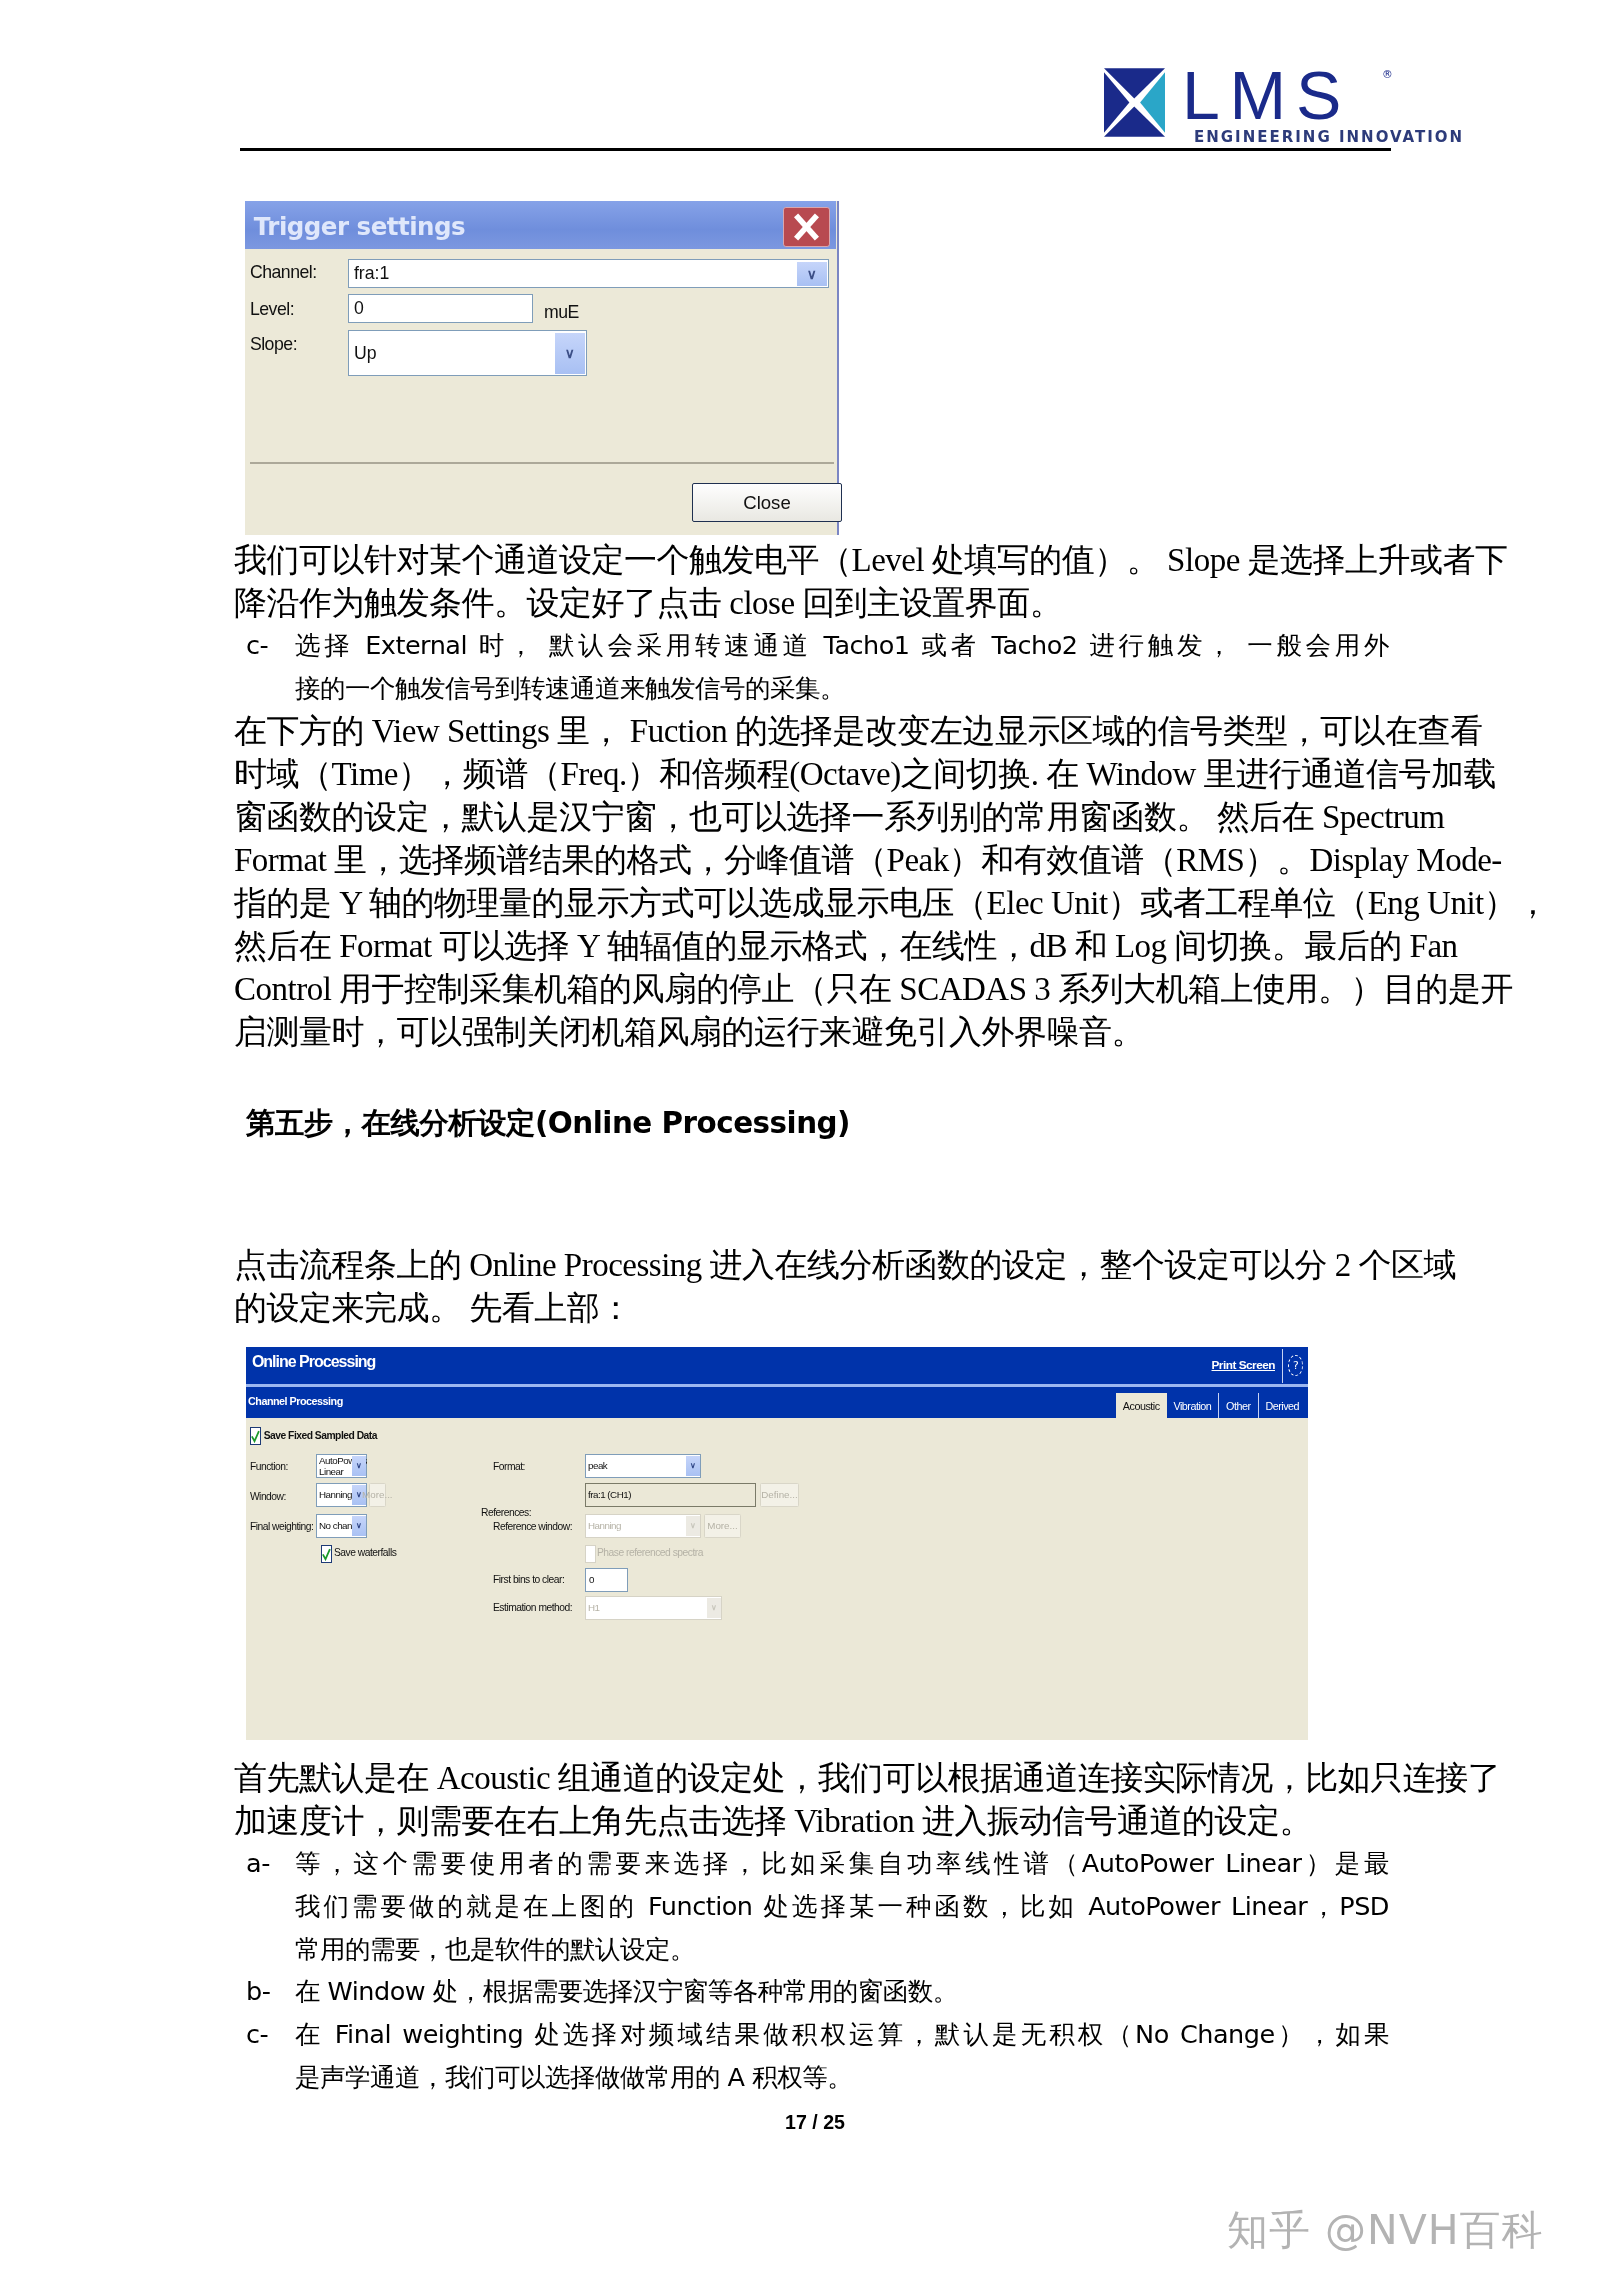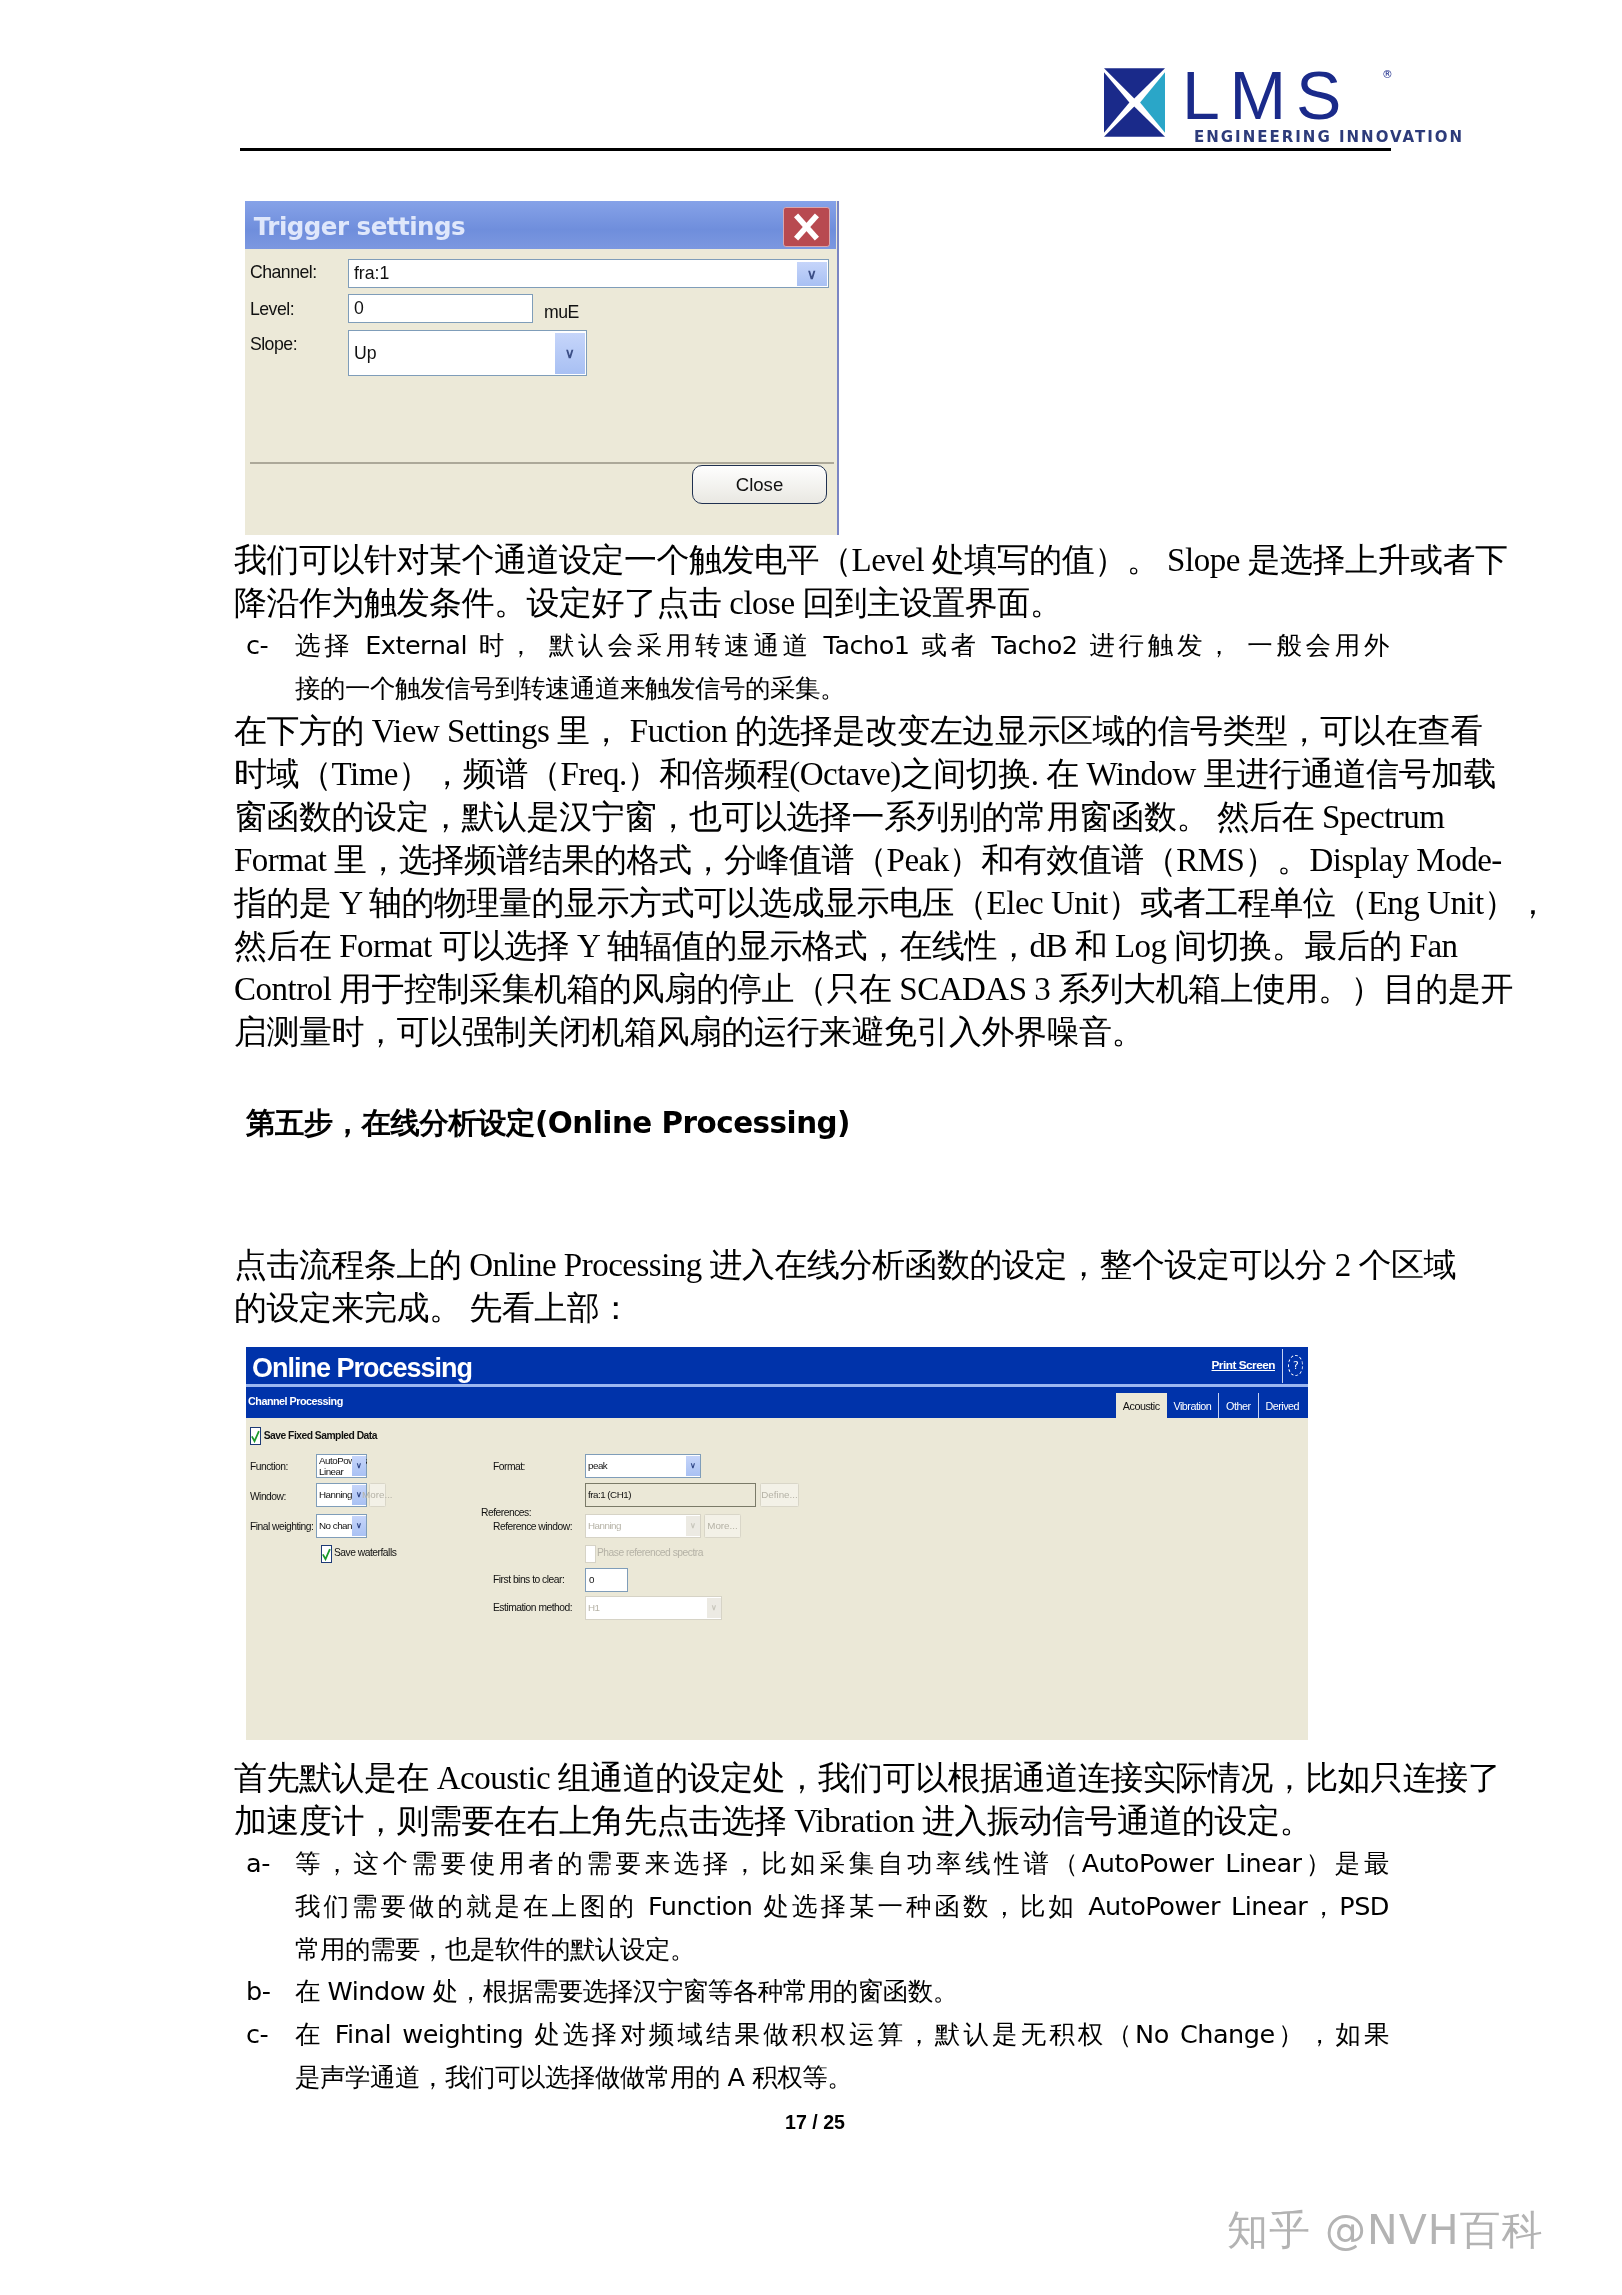--- a/index.html
+++ b/index.html
@@ -17,37 +17,37 @@
   
   .trig { position: absolute; left: 245px; top: 201px; width: 594px; height: 334px; background: #ece9d8; border-right: 2.5px solid #7b86c4; }
   .trig-title { position: absolute; left: 0; top: 0; width: 591px; height: 48px; background: linear-gradient(#86a2e8, #6f8edc 60%, #7c98e0); }
   .trig-title-text { position: absolute; left: 8.8px; top: 10.8px; font-family: "DejaVu Sans", sans-serif; font-weight: bold; font-size: 24.5px; color: #dfe7fb; letter-spacing: -0.5px; }
   .trig-close-x { position: absolute; right: 5.9px; top: 5.9px; width: 47px; height: 40px; background: #b84a50; border: 1.5px solid #d9a6ad; border-radius: 2.9px; }
   .trig-close-x svg { width: 100%; height: 100%; }
   .t-label { position: absolute; font-family: Liberation Sans, sans-serif; font-size: 17.7px; color: #111; letter-spacing: -0.5px; }
   .t-field { position: absolute; background: #fff; border: 1.5px solid #7f9db9; font-family: "Liberation Sans", sans-serif; font-size: 17.7px; color: #111; padding-left: 4.9px; display: flex; align-items: center; }
   .t-arrow { position: absolute; right: 1.5px; top: 1.5px; bottom: 1.5px; width: 29.4px; background: linear-gradient(#c6d5fa, #a8c0f3); display: flex; align-items: center; justify-content: center; color: #3b4e86; font-size: 13.7px; font-weight: bold; }
   .t-sep { position: absolute; left: 4.9px; top: 261px; width: 584px; height: 1.5px; background: #aca899; }
-  .t-btn { position: absolute; left: 447px; top: 264px; width: 135px; height: 39px; background: linear-gradient(#fefefe, #e9e8e2); border: 1.5px solid #1f3050; border-radius: 10px; font-family: "Liberation Sans", sans-serif; font-size: 18.6px; color: #111; display: flex; align-items: center; justify-content: center; }
+  .t-btn { position: absolute; left: 447px; top: 282px; width: 150px; height: 39px; background: linear-gradient(#fefefe, #e9e8e2); border: 1.5px solid #1f3050; border-radius: 2px; font-family: "Liberation Sans", sans-serif; font-size: 18.6px; color: #111; display: flex; align-items: center; justify-content: center; }
 
   
   .p { position: absolute; left: 234px; width: 1143px; font-family: Liberation Serif, serif; font-size: 33px; line-height: 43px; color: #000; white-space: nowrap; letter-spacing: -0.5px; }
   .p .line { display: block; text-align: justify; text-align-last: justify; }
   .p .line.last { text-align-last: left; }
   .item { position: absolute; left: 246px; width: 1143px; font-size: 25.5px; line-height: 43px; letter-spacing: -0.5px; }
   .item .mark { position: absolute; left: 0; top: 0; }
   .item .txt { position: absolute; left: 49px; width: 1094px; }
   .item .txt .line { display: block; text-align: justify; text-align-last: justify; white-space: nowrap; }
   .item .txt .line.last { text-align-last: left; }
   .heading { position: absolute; left: 246px; top: 1104px; font-size: 29.4px; font-weight: bold; letter-spacing: -0.5px; }
 
   
   .op { position: absolute; left: 246px; top: 1347px; width: 1062px; height: 393px; background: #ebe8d7; }
   .op-top { position: absolute; left: 0; top: 0; width: 100%; height: 37px; background: #0033aa; }
-  .op-title { position: absolute; left: 5.9px; top: 5.9px; font-family: "Liberation Sans", sans-serif; font-weight: bold; font-size: 27px; color: #fff; letter-spacing: -1px; }
+  .op-title { position: absolute; left: 5.9px; top: 5.9px; font-family: "Liberation Sans", sans-serif; font-weight: bold; font-size: 16px; color: #fff; letter-spacing: -1px; }
   .op-print { position: absolute; right: 33px; top: 10.8px; font-family: "Liberation Sans", sans-serif; font-size: 11.8px; color: #fff; text-decoration: underline; font-weight: bold; letter-spacing: -0.5px; }
   .op-vsep { position: absolute; right: 25.5px; top: 2px; width: 1px; height: 34px; background: #c7d3f3; }
   .op-help { position: absolute; right: 4.9px; top: 7.9px; width: 14.7px; height: 21.6px; border: 1px dashed #fff; border-radius: 50%; color: #fff; font-size: 10.8px; display: flex; align-items: center; justify-content: center; }
   .op-rule { position: absolute; left: 0; top: 37px; width: 100%; height: 2.9px; background: #9cb7f0; }
   .op-sub { position: absolute; left: 0; top: 40px; width: 100%; height: 31px; background: #0033aa; }
   .op-sub-title { position: absolute; left: 2px; top: 7.9px; font-family: "Liberation Sans", sans-serif; font-weight: bold; font-size: 10.8px; color: #fff; letter-spacing: -0.5px; }
   .tabs { position: absolute; right: 2px; top: 5.9px; height: 25.5px; display: flex; align-items: stretch; }
   .tab { font-family: "Liberation Sans", sans-serif; font-size: 10.8px; color: #fff; padding: 0 6.9px; display: flex; align-items: center; letter-spacing: -0.5px; border-left: 1px solid #c7d3f3; }
   .tab.first { border-left: none; }
   .tab.active { background: #ebe8d7; color: #111; }

